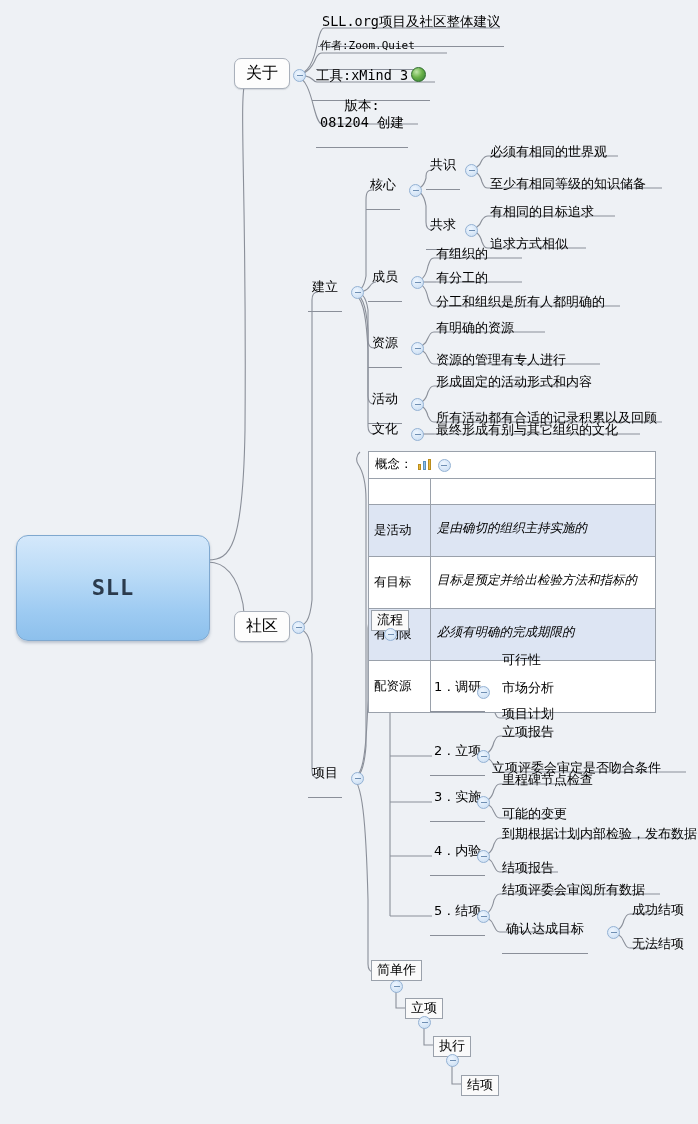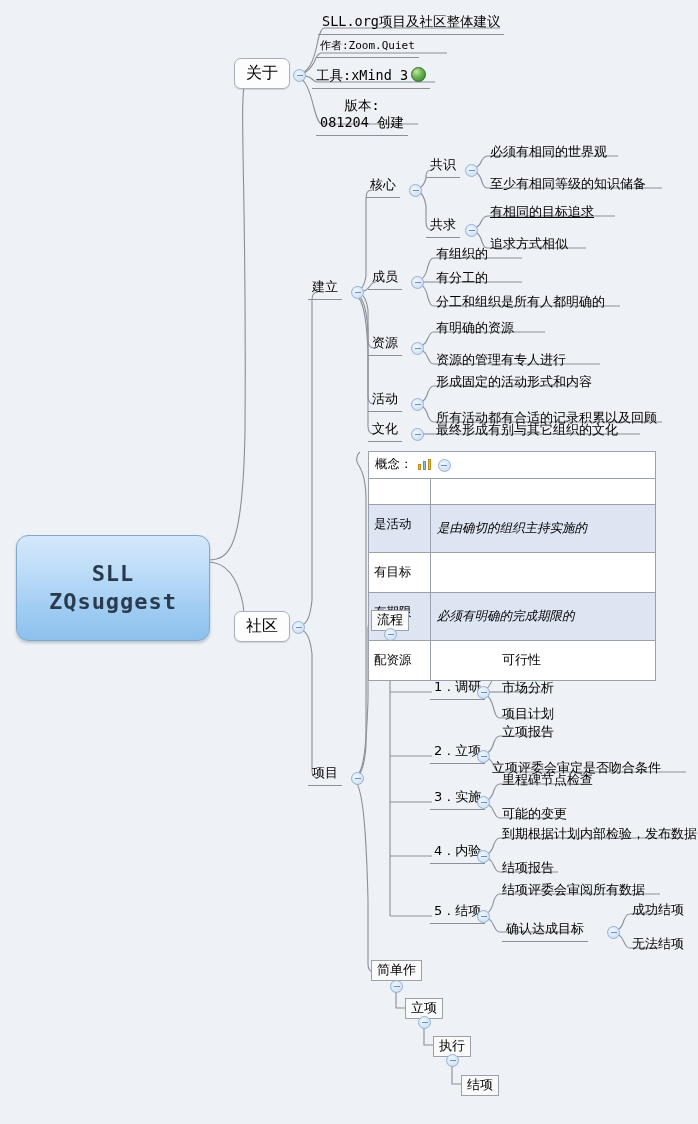--- a/index.html
+++ b/index.html
@@ -16,21 +16,21 @@
   
   .node{
     position:absolute;
     white-space:nowrap;
     color:#000;
     font-size:13px;
     line-height:1.25;
   }
   
   .n-text{
-    padding:1px 4px 4px 4px;
+    padding:1px 4px 16px 4px;
     border-bottom:1px solid #8a8f99;
   }
 
   
   .n-round{
     border:1px solid #a9b0bb;
     border-radius:7px;
     background:#fdfdfd;
     padding:4px 11px 5px 11px;
     font-size:16px;
@@ -77,21 +77,21 @@
     position:absolute;left:368px;top:451px;width:286px;
     border:1px solid #9aa1ab;background:#ffffff;
     font-size:12.5px;
   }
   #tbl .thead{
     padding:3px 6px 4px 6px;border-bottom:1px solid #9aa1ab;
     display:flex;align-items:center;gap:5px;height:19px;
   }
   #tbl .trow{display:flex;border-bottom:1px solid #9aa1ab;}
   #tbl .trow:last-child{border-bottom:none;}
-  #tbl .c1{width:62px;border-right:1px solid #9aa1ab;padding:11px 5px;box-sizing:border-box;}
+  #tbl .c1{width:62px;border-right:1px solid #9aa1ab;padding:17px 5px;box-sizing:border-box;}
   #tbl .c2{flex:1;padding:15px 6px;box-sizing:border-box;font-style:italic;}
   #tbl .alt{background:#dde5f3;}
   #tbl .spacer{height:25px;}
 
   .chart-ico{display:inline-block;width:15px;height:11px;position:relative;vertical-align:-1px;}
   .chart-ico i{position:absolute;bottom:0;width:3px;display:block;}
   .chart-ico i:nth-child(1){left:0;height:6px;background:#e8b73b;border:1px solid #b98c1c;box-sizing:border-box;}
   .chart-ico i:nth-child(2){left:5px;height:9px;background:#8fc0e8;border:1px solid #5a8fbd;box-sizing:border-box;}
   .chart-ico i:nth-child(3){left:10px;height:11px;background:#e8b73b;border:1px solid #b98c1c;box-sizing:border-box;}
 
@@ -213,21 +213,20 @@
 
       <path d="M396,986 L396,1008 L406,1008"></path>
       <path d="M424,1022 L424,1045 L433,1045"></path>
       <path d="M452,1060 L452,1084 L461,1084"></path>
     </g>
   </svg>
 
   <div id="root">
     <div class="rt">
       <div>SLL</div>
-      <div>ZQsuggest</div>
     </div>
   </div>
 
   <div class="node n-round" style="left:234px;top:58px;">
     <span>关于</span>
   </div>
   <div class="tog" style="left:293px;top:69px;"></div>
 
   <div class="node n-text mono" style="left:318px;top:12px;font-size:13.5px;">
     <span>SLL.org项目及社区整体建议</span>
@@ -266,21 +265,21 @@
     <span>必须有相同的世界观</span>
   </div>
   <div class="node no-ul" style="left:490px;top:176px;">
     <span>至少有相同等级的知识储备</span>
   </div>
 
   <div class="node n-text" style="left:426px;top:216px;">
     <span>共求</span>
   </div>
   <div class="tog" style="left:465px;top:224px;"></div>
-  <div class="node no-ul" style="left:490px;top:204px;text-decoration:underline;">
+  <div class="node no-ul" style="left:490px;top:204px;">
     <span>有相同的目标追求</span>
   </div>
   <div class="node no-ul" style="left:490px;top:236px;">
     <span>追求方式相似</span>
   </div>
 
   <div class="node n-text" style="left:368px;top:268px;">
     <span>成员</span>
   </div>
   <div class="tog" style="left:411px;top:276px;"></div>
@@ -342,20 +341,21 @@
     <div class="trow spacer">
       <div class="c1"></div>
         <div class="c2"></div>
     </div>
     <div class="trow alt">
       <div class="c1">是活动</div>
       <div class="c2">是由确切的组织主持实施的</div>
     </div>
     <div class="trow">
       <div class="c1">有目标</div>
+      <div class="c2">目标是预定并给出检验方法和指标的</div>
     </div>
     <div class="trow alt">
       <div class="c1">有期限</div>
       <div class="c2">必须有明确的完成期限的</div>
     </div>
     <div class="trow">
       <div class="c1">配资源</div>
     </div>
   </div>
 

